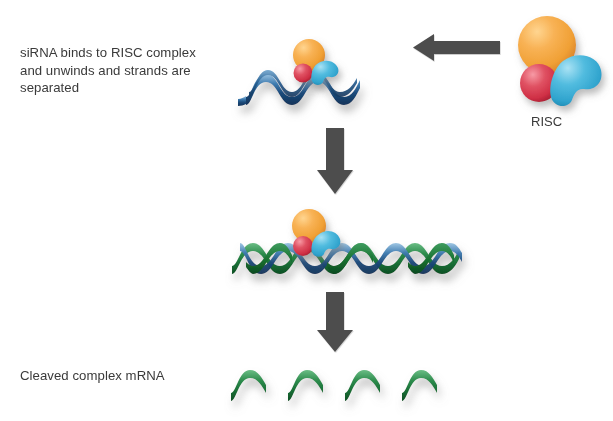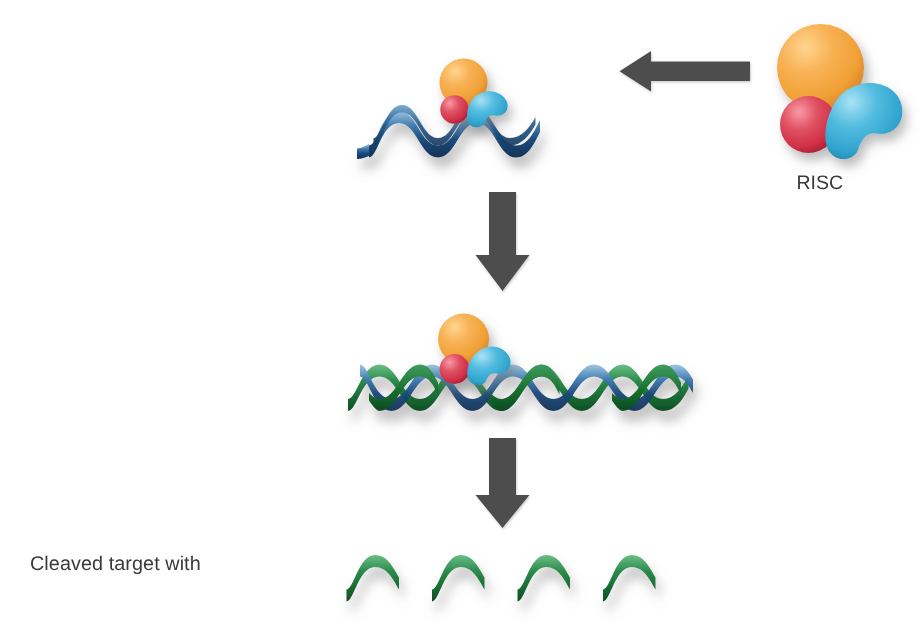--- a/index.html
+++ b/index.html
@@ -24,23 +24,26 @@
     color:#3a3a3a;
     font-size:13px;
     font-family:"Liberation Sans","DejaVu Sans",sans-serif;
   }
 </style>
 </head>
 <body>
 
 <div id="diagram-root">
 
-
-
-  <div class="caption" style="left:20px;top:367px;width:215px;">Cleaved target with</div>
+  <div class="caption" style="left:20px;top:44px;width:205px;">siRNA binds to RISC complex
+and unwinds and strands are
+separated</div>
+
+
+  <div class="caption" style="left:20px;top:367px;width:215px;">Cleaved complex mRNA</div>
 
   <div class="risc-label" style="left:531px;top:114px;">RISC</div>
 
   <svg class="svg-layer" viewBox="0 0 613 421" xmlns="http://www.w3.org/2000/svg">
     <defs>
 
       <linearGradient id="gradBlueRibbon" x1="0" y1="0" x2="0" y2="1">
         <stop offset="0%" stop-color="#9cc4e2"></stop>
         <stop offset="32%" stop-color="#3f7cb0"></stop>
         <stop offset="62%" stop-color="#1b4a7a"></stop>

